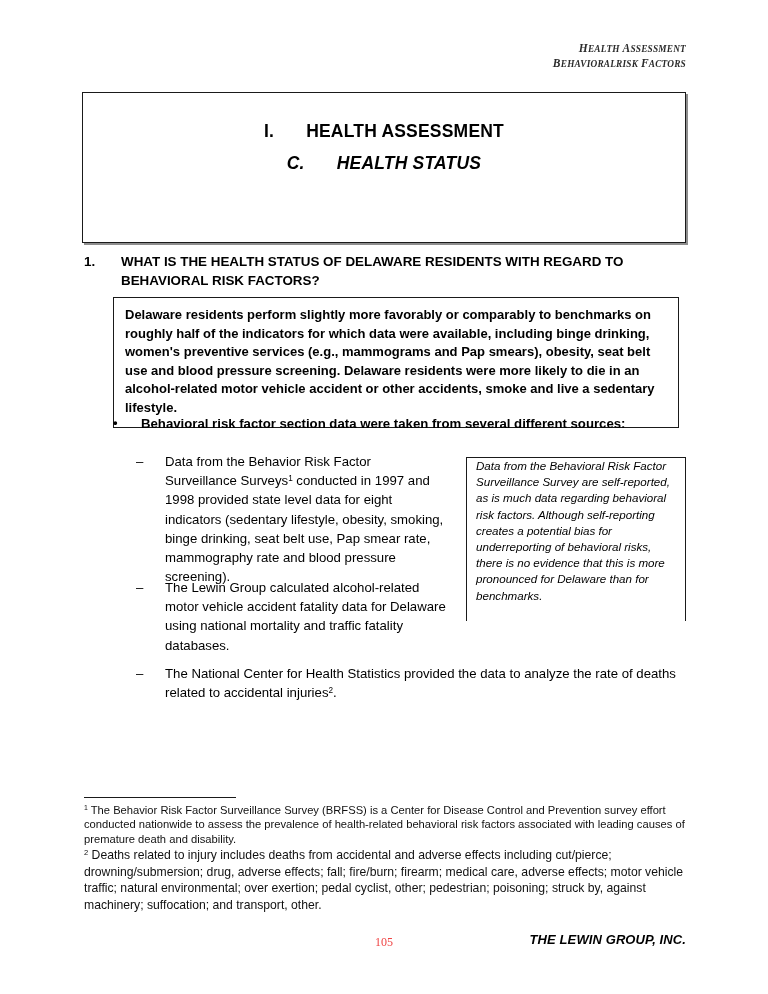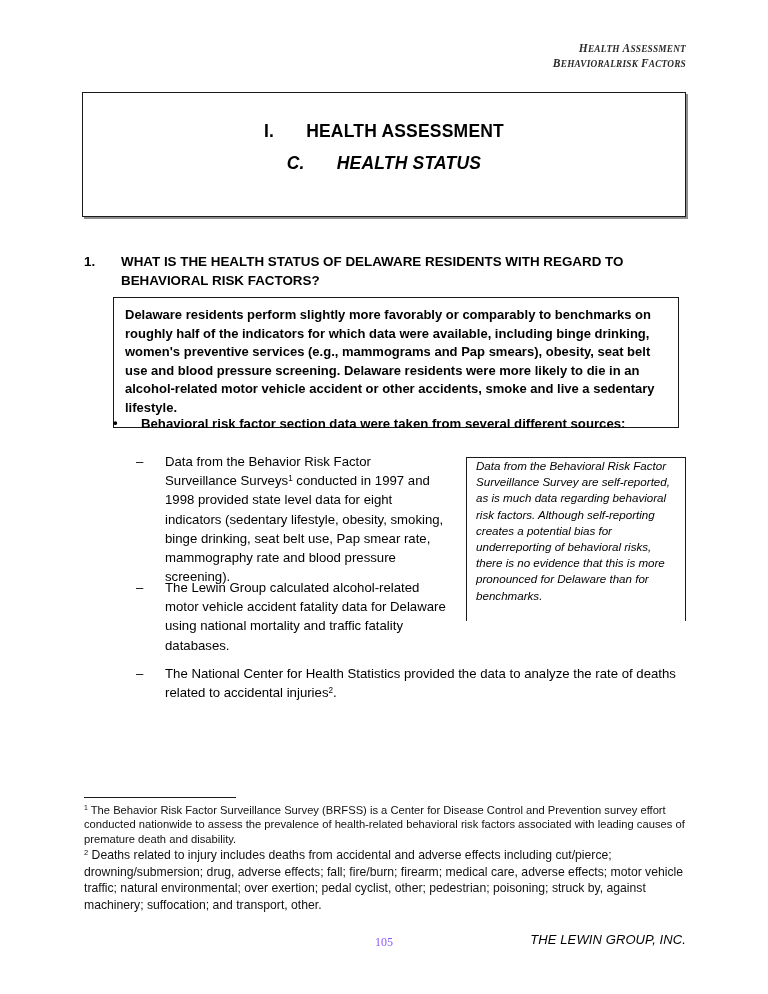--- a/index.html
+++ b/index.html
@@ -34,21 +34,21 @@
   
   .sc-line span.cap { font-size: 11.5px; }
   .sc-line span.rest { font-size: 9.3px; }
 
   
   .title-box {
     position: absolute;
     left: 82px;
     top: 92px;
     width: 604px;
-    height: 125px;
+    height: 151px;
     border: 1px solid #1a1a1a;
     box-sizing: border-box;
     box-shadow: 2px 2px 0 #8e8e8e;
     background: #ffffff;
   }
   .title-line {
     position: absolute;
     width: 100%;
     text-align: center;
     font-weight: bold;
@@ -199,27 +199,27 @@
 
   
   .page-number {
     position: absolute;
     left: 0;
     top: 935px;
     width: 768px;
     text-align: center;
     font-family: "Liberation Serif", serif;
     font-size: 12px;
-    color: #8b5cf6;
+    color: #ef4444;
   }
   .footer-org {
     position: absolute;
     right: 82px;
     top: 932px;
-    font-weight: normal;
+    font-weight: bold;
     font-style: italic;
     font-size: 13px;
     letter-spacing: 0.1px;
     white-space: pre;
   }
 </style>
 </head>
 <body>
 
 <div class="running-head">

